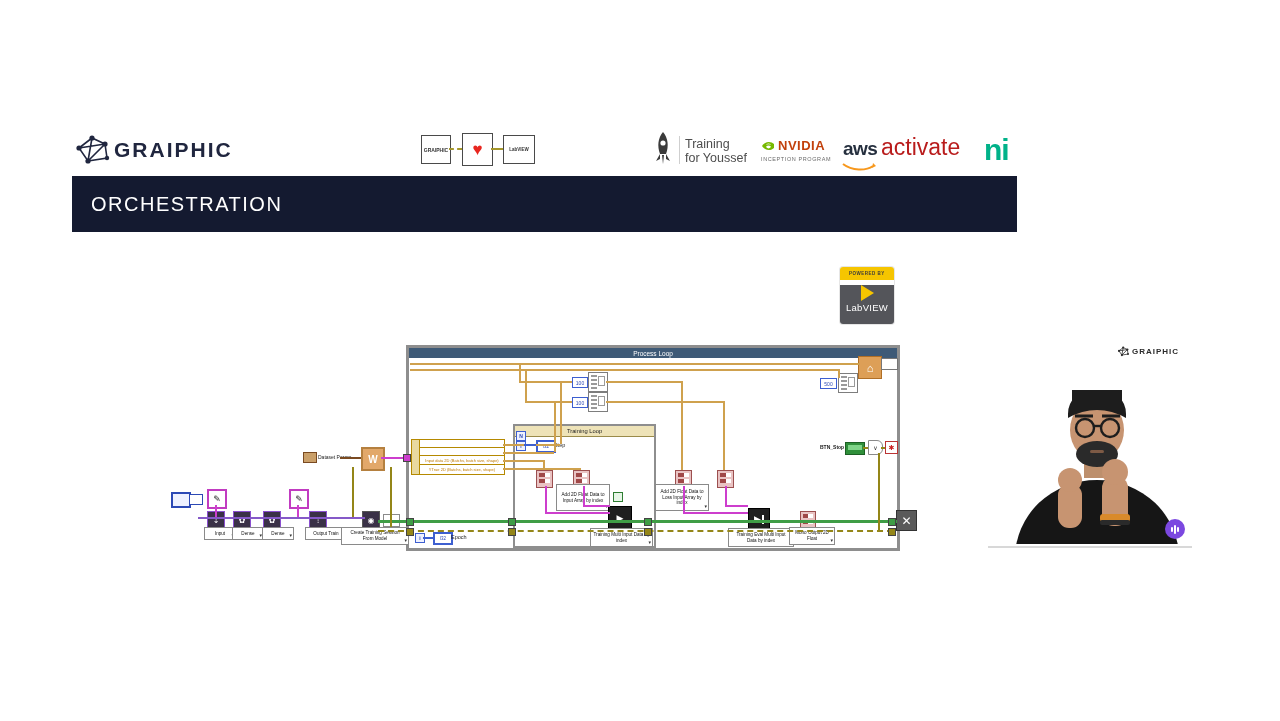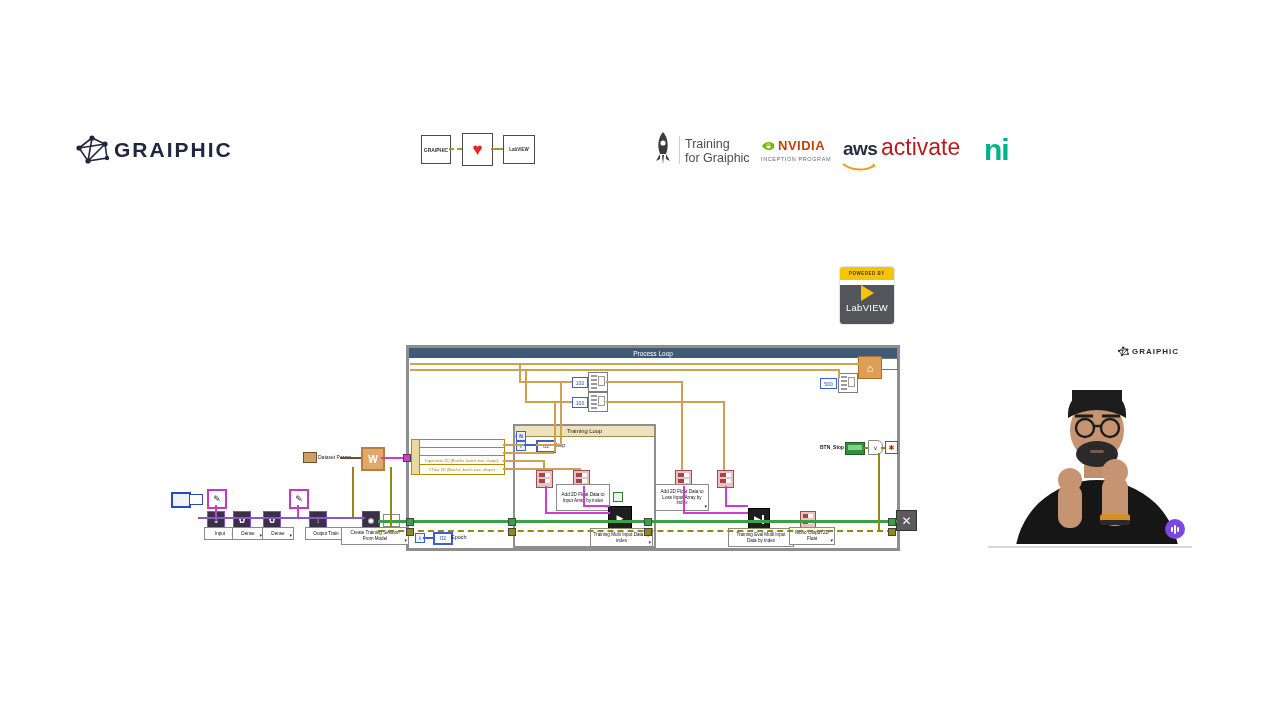--- a/index.html
+++ b/index.html
@@ -111,21 +111,21 @@
   <div class="abs" style="left:651px;top:130px;width:24px;height:40px;">
     <svg width="24" height="40" viewBox="0 0 24 40">
       <path d="M12 2 C17 8 18 16 15 24 L9 24 C6 16 7 8 12 2 Z" fill="#3b3b3b"></path>
       <circle cx="12" cy="13" r="2.6" fill="#fff"></circle>
       <path d="M9 24 L5 31 L9 29 Z M15 24 L19 31 L15 29 Z" fill="#3b3b3b"></path>
       <path d="M11 25 L12 34 L13 25 Z" fill="#3b3b3b"></path>
     </svg>
   </div>
   <div class="abs" style="left:679px;top:136px;width:1px;height:28px;background:#cfcfcf;"></div>
   <div class="abs ms-text" style="left:685px;top:137px;">Training</div>
-  <div class="abs ms-text" style="left:685px;top:151px;">for Graiphic</div>
+  <div class="abs ms-text" style="left:685px;top:151px;">for Youssef</div>
 
   <div class="abs" style="left:761px;top:139px;width:14px;height:14px;">
     <svg width="14" height="14" viewBox="0 0 14 14">
       <path d="M1 7 C4 2 10 2 13 5 L13 9 C10 12 4 12 1 7 Z" fill="#76b900"></path>
       <circle cx="7.5" cy="7" r="2.4" fill="#fff"></circle>
       <path d="M5 7 C6 5.5 9 5.5 10 7" stroke="#76b900" stroke-width="1.2" fill="none"></path>
     </svg>
   </div>
   <div class="abs nvidia-word" style="left:778px;top:138px;">NVIDIA</div>
   <div class="abs nvidia-sub" style="left:761px;top:156px;">INCEPTION PROGRAM</div>
@@ -134,20 +134,23 @@
   <div class="abs" style="left:842px;top:157px;width:34px;height:8px;">
     <svg width="34" height="8" viewBox="0 0 34 8">
       <path d="M1 1 C10 8 24 8 31 3" stroke="#f7981d" stroke-width="2" fill="none"></path>
       <path d="M31 0 L34 3 L30 5 Z" fill="#f7981d"></path>
     </svg>
   </div>
   <div class="abs aws-activate" style="left:881px;top:134px;">activate</div>
 
   <div class="abs" style="left:984px;top:133px;font-size:30px;font-weight:800;color:#00b289;letter-spacing:-1px;">ni</div>
 
+  <div class="abs banner" style="left:72px;top:176px;width:945px;height:56px;">
+    <div class="banner-title">ORCHESTRATION</div>
+  </div>
 
   <div class="abs badge" style="left:840px;top:267px;width:54px;height:57px;">
     <div class="badge-top">POWERED BY</div>
     <div class="badge-body">
       <div class="badge-play"></div>
       <div class="badge-prod">LabVIEW</div>
     </div>
   </div>
 
   <div class="abs" id="diagram" style="left:0;top:0;width:1280px;height:721px;">

